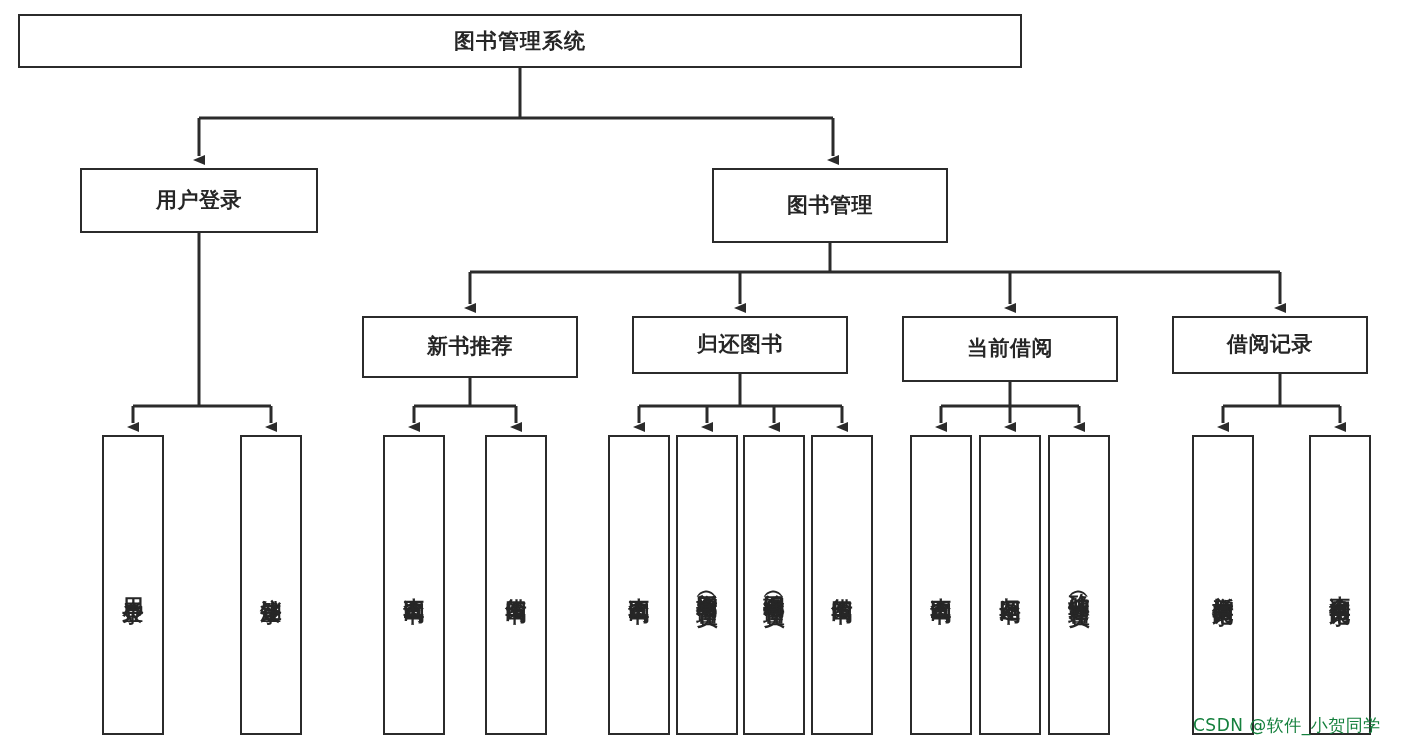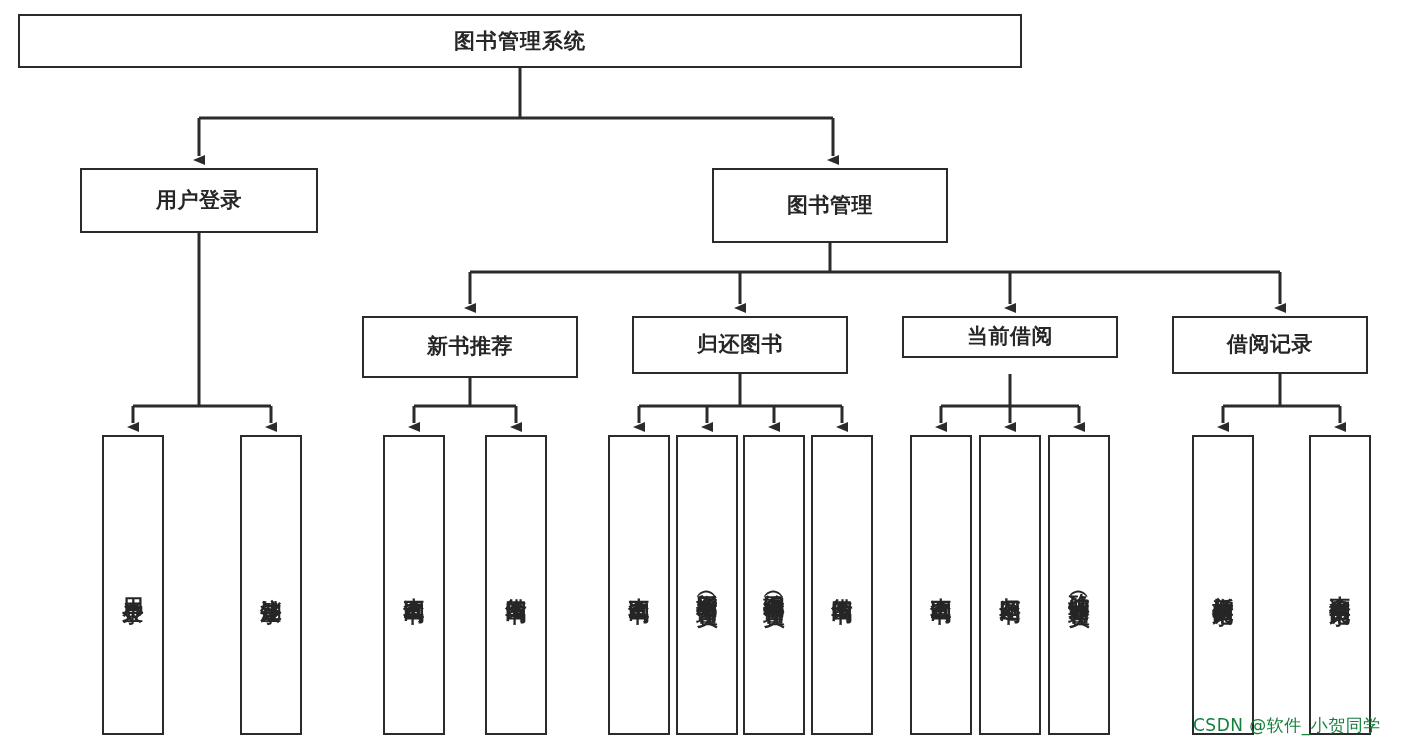--- a/index.html
+++ b/index.html
@@ -123,21 +123,21 @@
     </g>
   </svg>
 
   <div class="node node-root" style="left:18px; top:14px; width:1004px; height:54px;">图书管理系统</div>
 
   <div class="node node-h" style="left:80px; top:168px; width:238px; height:65px;">用户登录</div>
   <div class="node node-h" style="left:712px; top:168px; width:236px; height:75px;">图书管理</div>
 
   <div class="node node-h" style="left:362px; top:316px; width:216px; height:62px;">新书推荐</div>
   <div class="node node-h" style="left:632px; top:316px; width:216px; height:58px;">归还图书</div>
-  <div class="node node-h" style="left:902px; top:316px; width:216px; height:42px;">当前借阅</div>
+  <div class="node node-h" style="left:902px; top:316px; width:216px; height:66px;">当前借阅</div>
   <div class="node node-h" style="left:1172px; top:316px; width:196px; height:58px;">借阅记录</div>
 
   <div class="node node-leaf" style="left:102px; top:435px; width:62px; height:300px;">用户登录</div>
   <div class="node node-leaf" style="left:240px; top:435px; width:62px; height:300px;">注销登录</div>
 
   <div class="node node-leaf" style="left:383px; top:435px; width:62px; height:300px;">查询图书</div>
   <div class="node node-leaf" style="left:485px; top:435px; width:62px; height:300px;">借阅图书</div>
 
   <div class="node node-leaf" style="left:608px; top:435px; width:62px; height:300px;">查询图书</div>
   <div class="node node-leaf" style="left:676px; top:435px; width:62px; height:300px;">新增图书（管理员）</div>

